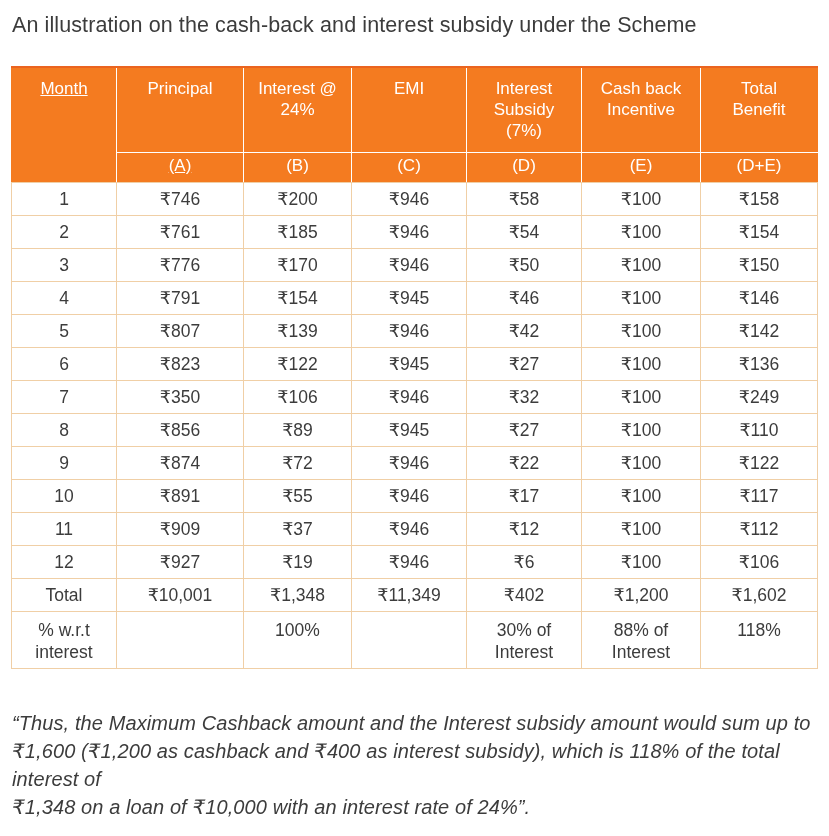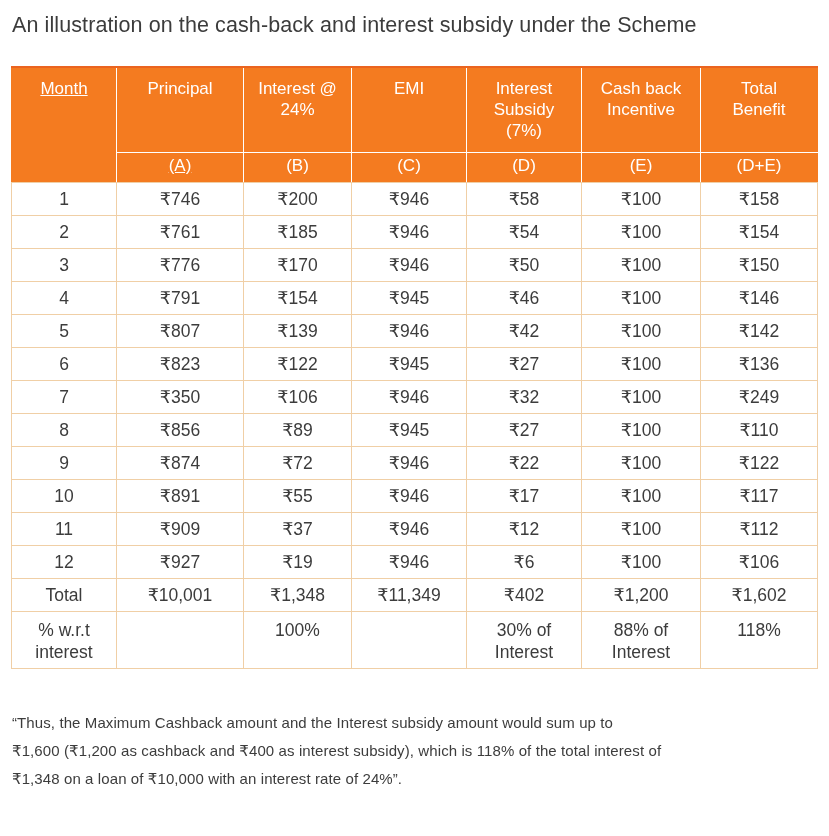--- a/index.html
+++ b/index.html
@@ -68,24 +68,25 @@
     vertical-align:middle;
     line-height:22px;
   }
   tbody tr[data-name="pct-row"] td{
     vertical-align:top;
     padding-top:7px;
     height:57px;
   }
   .footnote{
     margin:40px 0 0 1px;
-    font-size:15px;
+    font-size:20px;
     line-height:28px;
     color:var(--text);
     letter-spacing:0.1px;
+    font-style:italic;
   }
 </style>
 </head>
 <body>
 
 <div class="page" data-name="page">
 
   <h1 class="title" data-name="page-title"><span data-name="page-title-line-1">An illustration on the cash-back and interest subsidy under the Scheme</span><br></h1>
 
   <table class="loan" data-name="loan-illustration-table">

